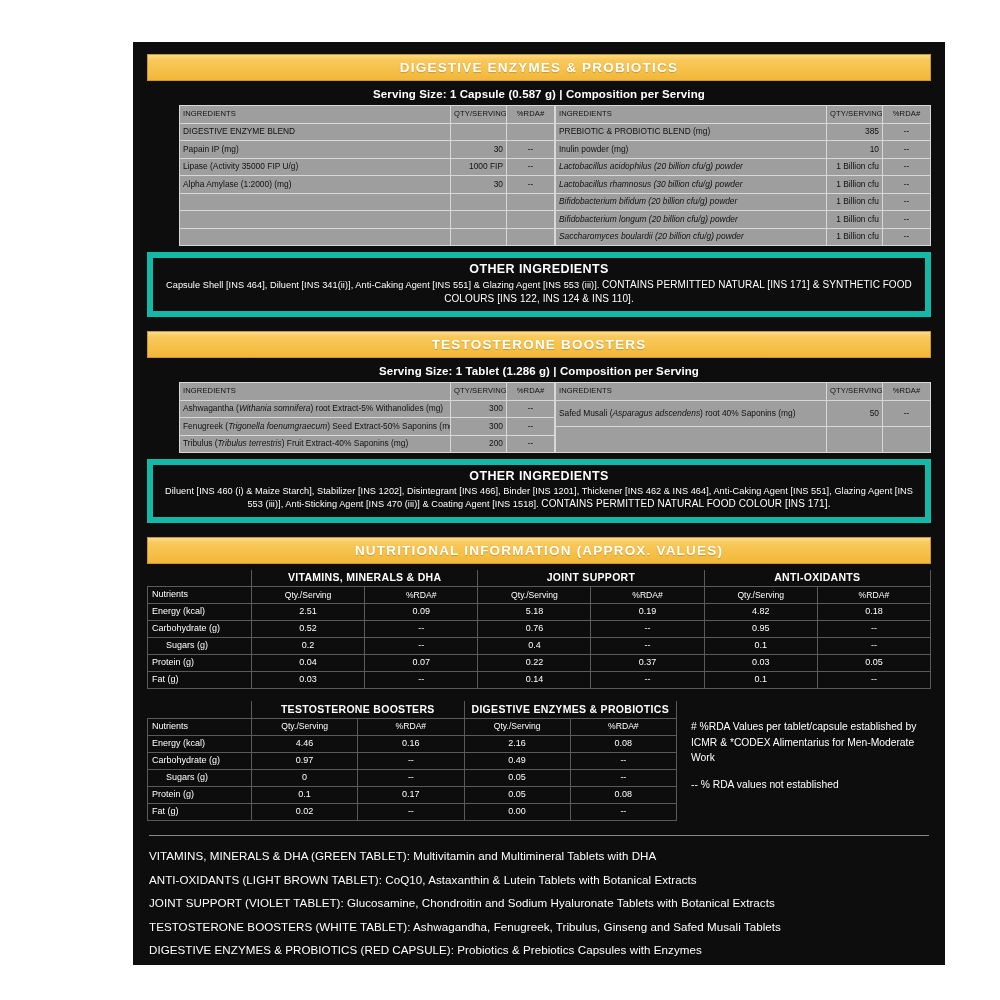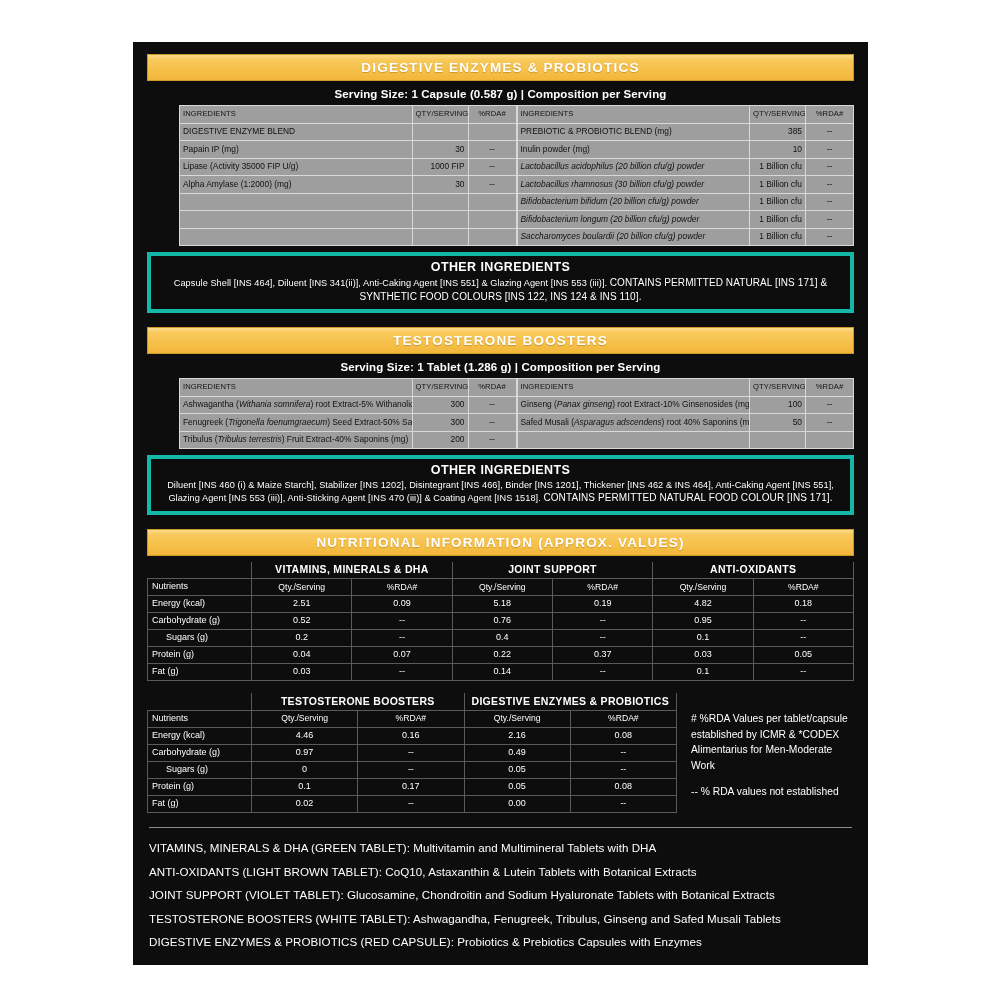--- a/index.html
+++ b/index.html
@@ -10,21 +10,21 @@
     -webkit-font-smoothing: antialiased;
   }
   .page {
     position: relative;
     width: 1000px; height: 1000px;
     background: #ffffff;
   }
   .panel {
     position: absolute;
     left: 133px; top: 42px;
-    width: 735px; height: 923px;
+    width: 812px; height: 923px;
     background: #0d0d0d;
     padding: 12px 14px 10px 14px;
     overflow: hidden;
   }
 
   
   .banner {
     background: linear-gradient(180deg,#fbdc8c 0%,#f8c95c 18%,#f5be45 70%,#f2b63a 100%);
     border: 1px solid #c99a27;
     color: #ffffff;
@@ -76,21 +76,21 @@
   .ing-table th.c-qty, .ing-table th.c-rda { text-align: right; }
   .ing-table .c-rda { text-align: center; }
   .ing-table th.c-rda { text-align: center; }
   .ital { font-style: italic; }
   .ing-table col.w-name { width: auto; }
   .ing-table col.w-qty  { width: 56px; }
   .ing-table col.w-rda  { width: 48px; }
 
   
   .other {
-    border: 4px solid #14b8a6;
+    border: 6px solid #14b8a6;
     margin-top: 6px;
     padding: 4px 8px 6px 8px;
     text-align: center;
     color: #ffffff;
   }
   .other-title {
     font-weight: bold;
     font-size: 12.5px;
     letter-spacing: .4px;
     margin-bottom: 2px;
@@ -332,25 +332,20 @@
             <col class="w-rda">
           </colgroup>
       <thead>
             <tr>
         <th>INGREDIENTS</th>
         <th class="c-qty">QTY/SERVING</th>
         <th class="c-rda">%RDA#</th>
       </tr>
           </thead>
       <tbody id="test-right">
-            <tr>
-              <td>Ginseng (<span class="ital">Panax ginseng</span>) root Extract-10% Ginsenosides (mg)</td>
-              <td class="c-qty">100</td>
-              <td class="c-rda">--</td>
-            </tr>
             <tr>
               <td>Safed Musali (<span class="ital">Asparagus adscendens</span>) root 40% Saponins (mg)</td>
               <td class="c-qty">50</td>
               <td class="c-rda">--</td>
             </tr>
             <tr>
               <td></td>
               <td class="c-qty"></td>
               <td class="c-rda"></td>
             </tr>

